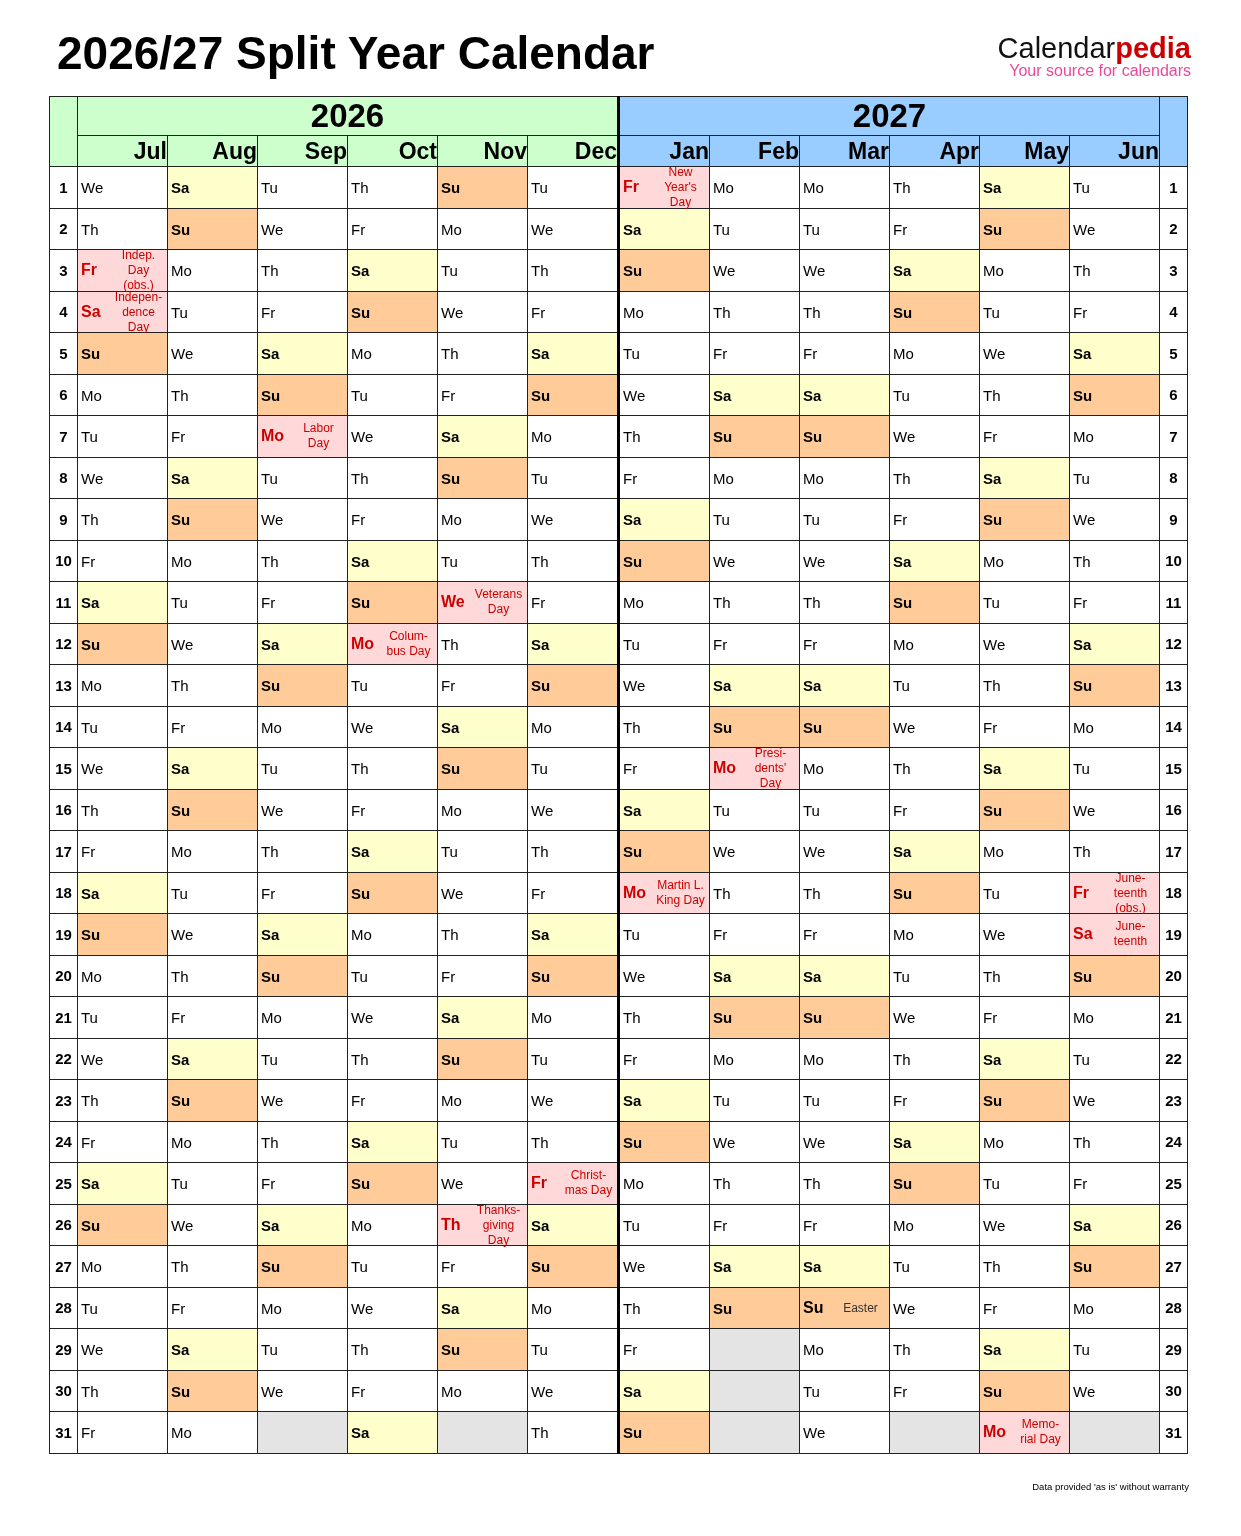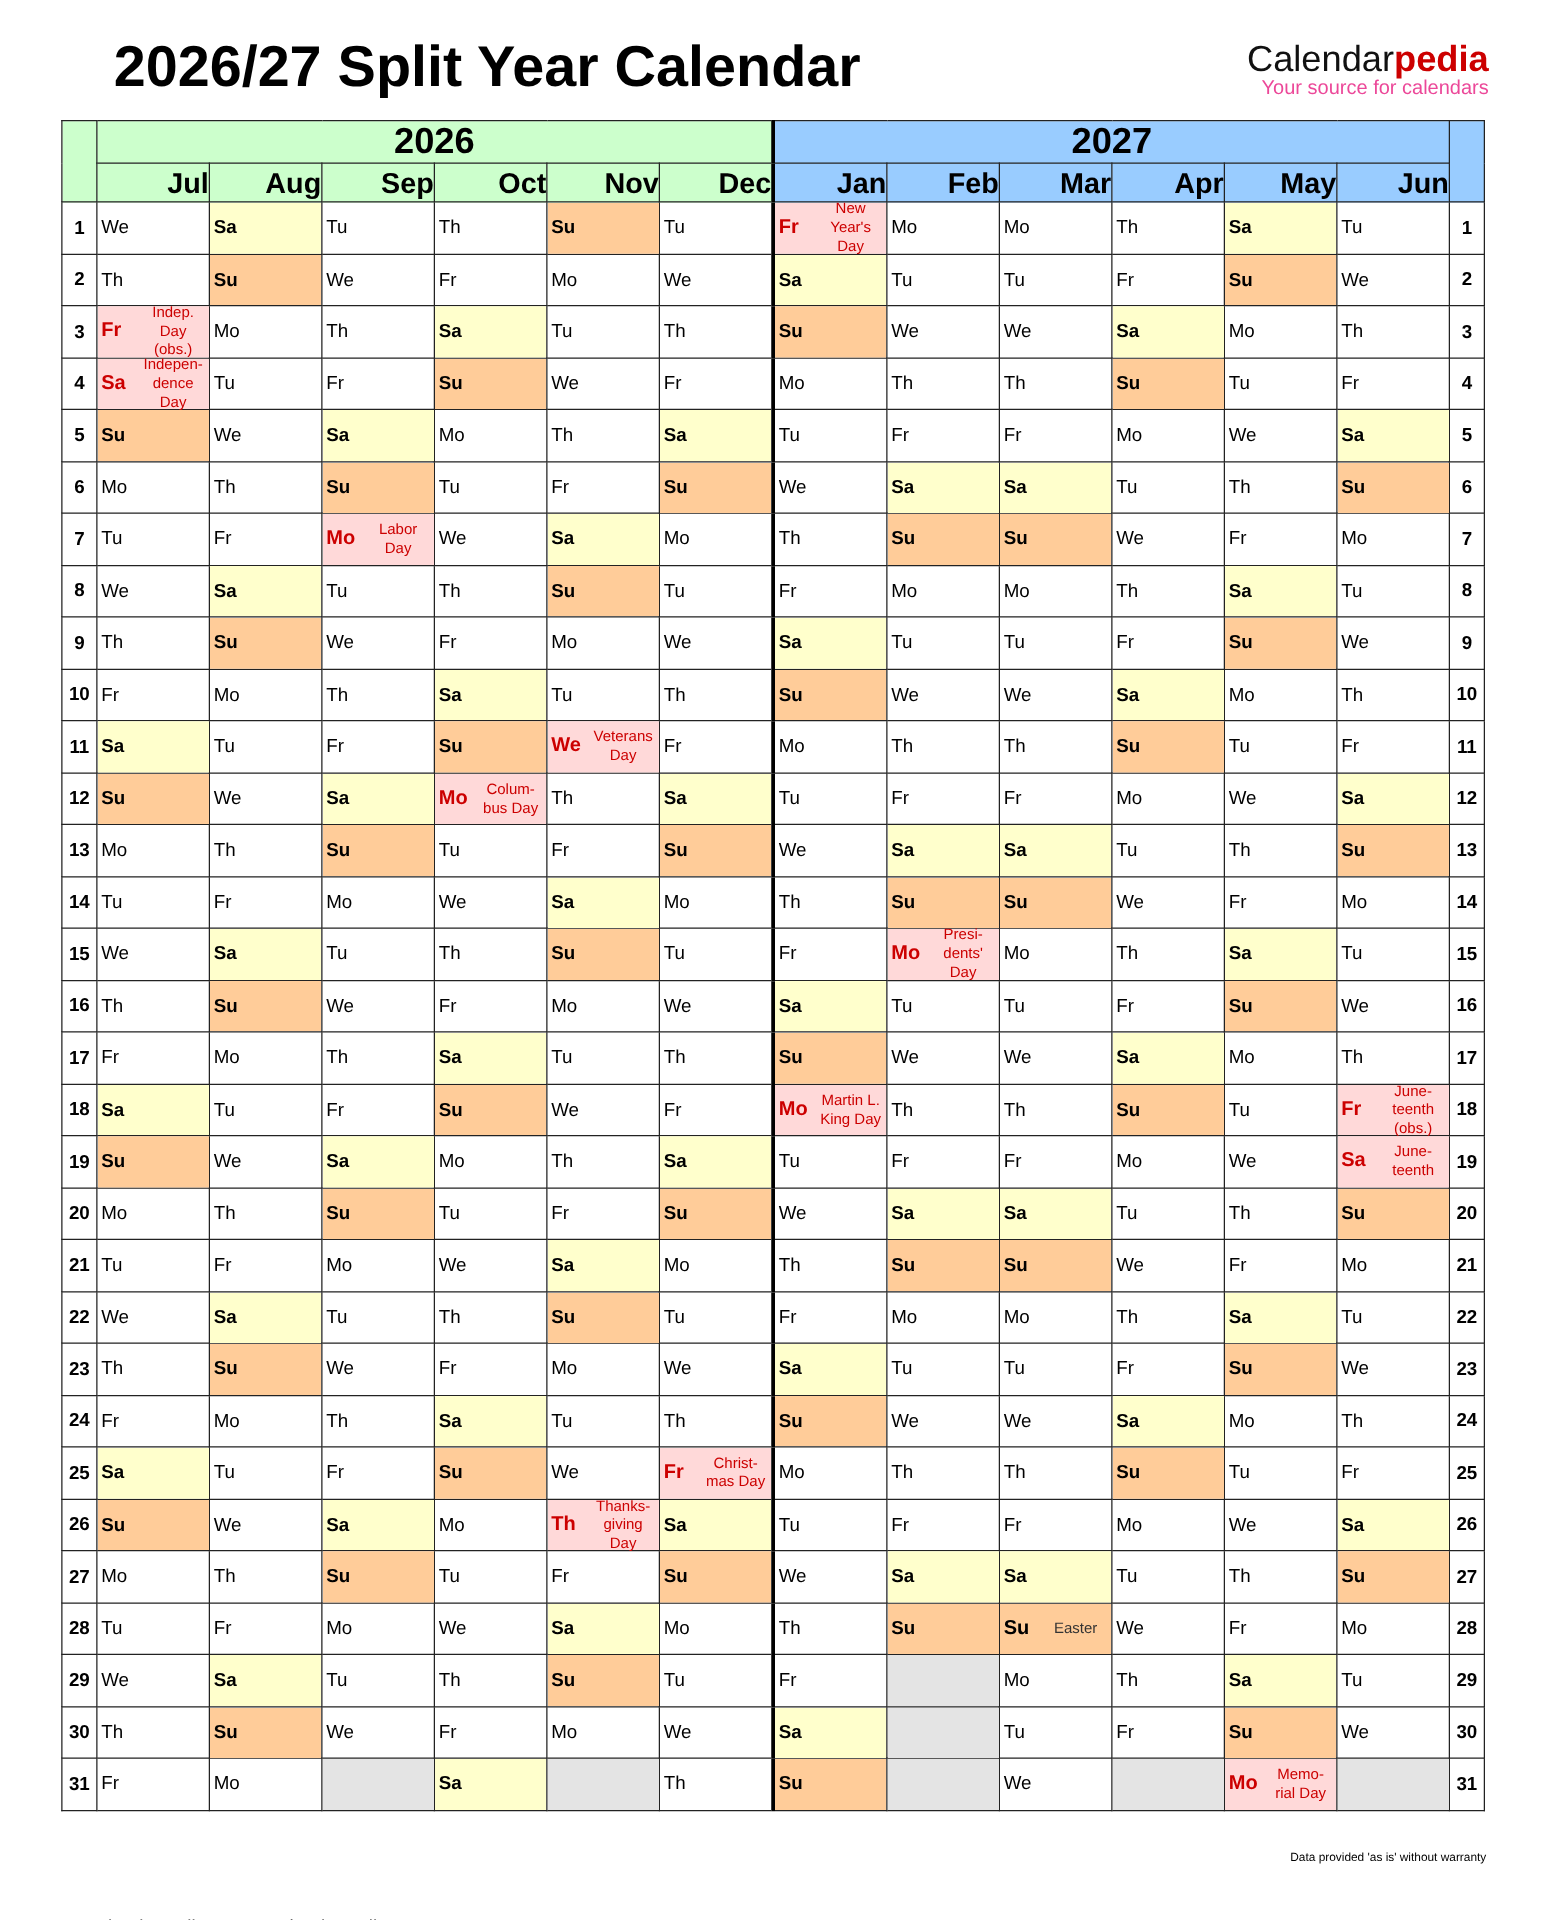--- a/index.html
+++ b/index.html
@@ -1,24 +1,24 @@
 <!DOCTYPE html>
 <html><head>
 <meta charset="utf-8">
 <style>
   html, body { margin:0; padding:0; background:#fff; }
   body { width:1241px; height:1536px; position:relative; font-family:"Liberation Sans", sans-serif; color:#000; overflow:hidden; }
-  .title { position:absolute; left:57px; top:26px; font-size:46px; font-weight:bold; letter-spacing:0px;margin-left:34px; }
+  .title { position:absolute; left:57px; top:26px; font-size:46px; font-weight:bold; letter-spacing:0px; }
   .brand { position:absolute; right:50px; top:33px; text-align:right; }
   .brand-name { font-size:29px; line-height:30px; color:#111; }
   .brand-name .pedia { color:#cc0000; font-weight:bold; }
   .brand-tag { font-size:16px; line-height:16px; color:#ec4899; }
   .cal { position:absolute; left:49px; top:96px; border-collapse:collapse; table-layout:fixed; }
   .cal td, .cal th { border:1.5px solid #222; padding:0; }
-  .yr { height:31px; font-size:29px; font-weight:bold; text-align:center; }
+  .yr { height:31px; font-size:33px; font-weight:bold; text-align:center; }
   .mo { height:30px; font-size:23px; font-weight:bold; text-align:right; }
   .g { background:#ccffcc; }
   .b { background:#99ccff; }
   .num { width:27px; text-align:center; font-weight:bold; font-size:15px; }
   tr.day td { height:40.5px; }
   .cell { width:89px; font-size:15px; position:relative; white-space:nowrap; }
   .cell .d { position:absolute; left:3px; top:50%; transform:translateY(-50%); }
   .cell .h { position:absolute; left:34px; right:2px; top:50%; transform:translateY(-50%); font-size:12px; line-height:15px; color:#cc0000; text-align:center; white-space:normal; }
   .sa { background:#ffffcc; }
   .su { background:#ffcc99; }

